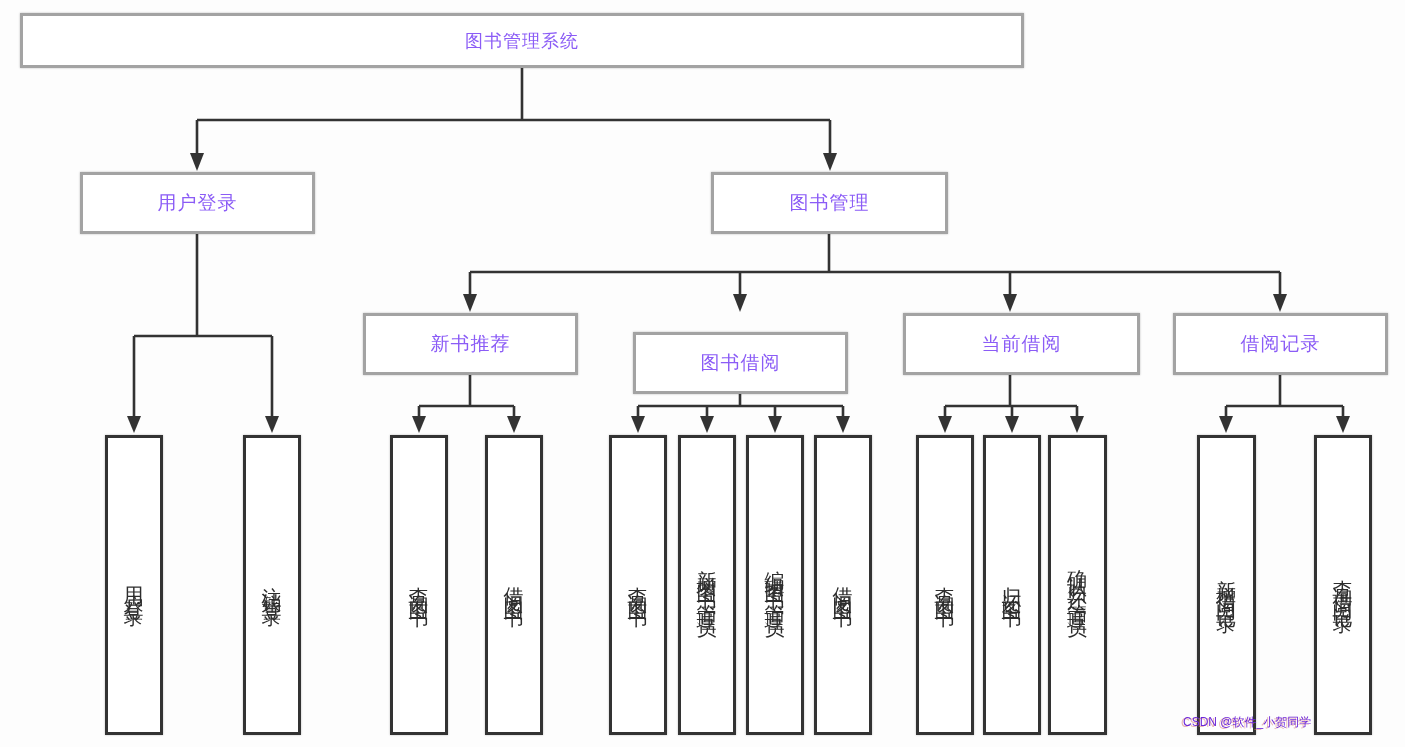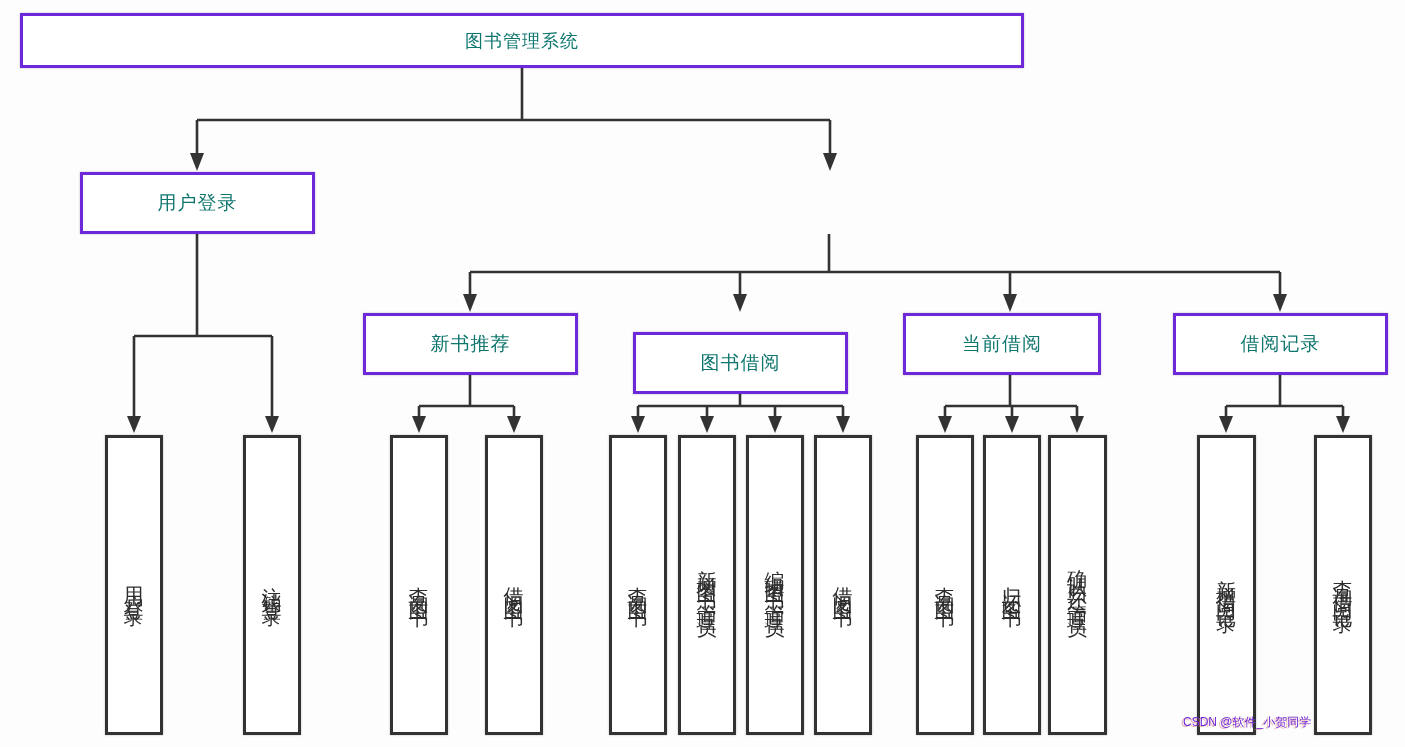--- a/index.html
+++ b/index.html
@@ -19,27 +19,27 @@
     position: absolute;
     left: 0;
     top: 0;
     width: 1405px;
     height: 747px;
     pointer-events: none;
   }
   .hbox {
     position: absolute;
     background: #ffffff;
-    border: 3px solid #6d28d9;
+    border: 3px solid #a3a3a3;
     box-sizing: border-box;
     display: flex;
     align-items: center;
     justify-content: center;
     font-size: 19px;
-    color: #0f766e;
+    color: #8b5cf6;
     letter-spacing: 1px;
     box-shadow: 0 0 2px rgba(0,0,0,0.25);
   }
   .hbox.root { font-size: 18px; }
   .vbox {
     position: absolute;
     background: #ffffff;
     border: 3px solid #333333;
     box-sizing: border-box;
     display: flex;
@@ -107,24 +107,25 @@
       <polygon points="1005,416 1019,416 1012,433"></polygon>
       <polygon points="1070,416 1084,416 1077,433"></polygon>
       <polygon points="1219,416 1233,416 1226,433"></polygon>
       <polygon points="1336,416 1350,416 1343,433"></polygon>
     </g>
   </svg>
 
   <div class="hbox root" style="left:20px; top:13px; width:1004px; height:55px;">图书管理系统</div>
 
   <div class="hbox" style="left:80px; top:172px; width:235px; height:62px;">用户登录</div>
+  <div class="hbox" style="left:711px; top:172px; width:237px; height:62px;">图书管理</div>
 
   <div class="hbox" style="left:363px; top:313px; width:215px; height:62px;font-family:Liberation Mono, monospace;">新书推荐</div>
   <div class="hbox" style="left:633px; top:313px; width:215px; height:62px;margin-top:19px;">图书借阅</div>
-  <div class="hbox" style="left:903px; top:313px; width:198px; height:62px;">当前借阅</div>
+  <div class="hbox" style="left:903px; top:313px; width:237px; height:62px;">当前借阅</div>
   <div class="hbox" style="left:1173px; top:313px; width:215px; height:62px;">借阅记录</div>
 
   <div class="vbox" style="left:105px; top:435px; width:58px; height:300px;">
     <span class="vtext">用户登录</span>
   </div>
   <div class="vbox" style="left:243px; top:435px; width:58px; height:300px;">
     <span class="vtext">注销登录</span>
   </div>
 
   <div class="vbox" style="left:390px; top:435px; width:58px; height:300px;">

